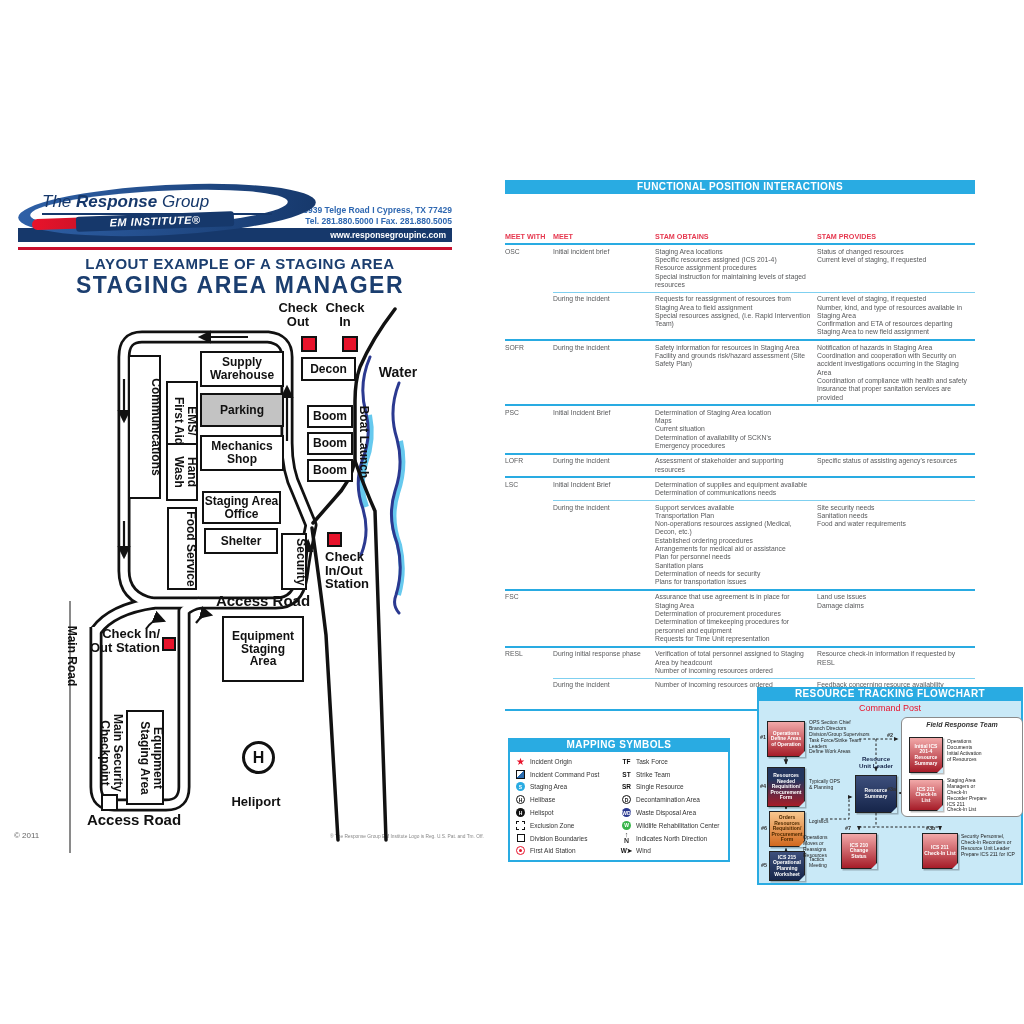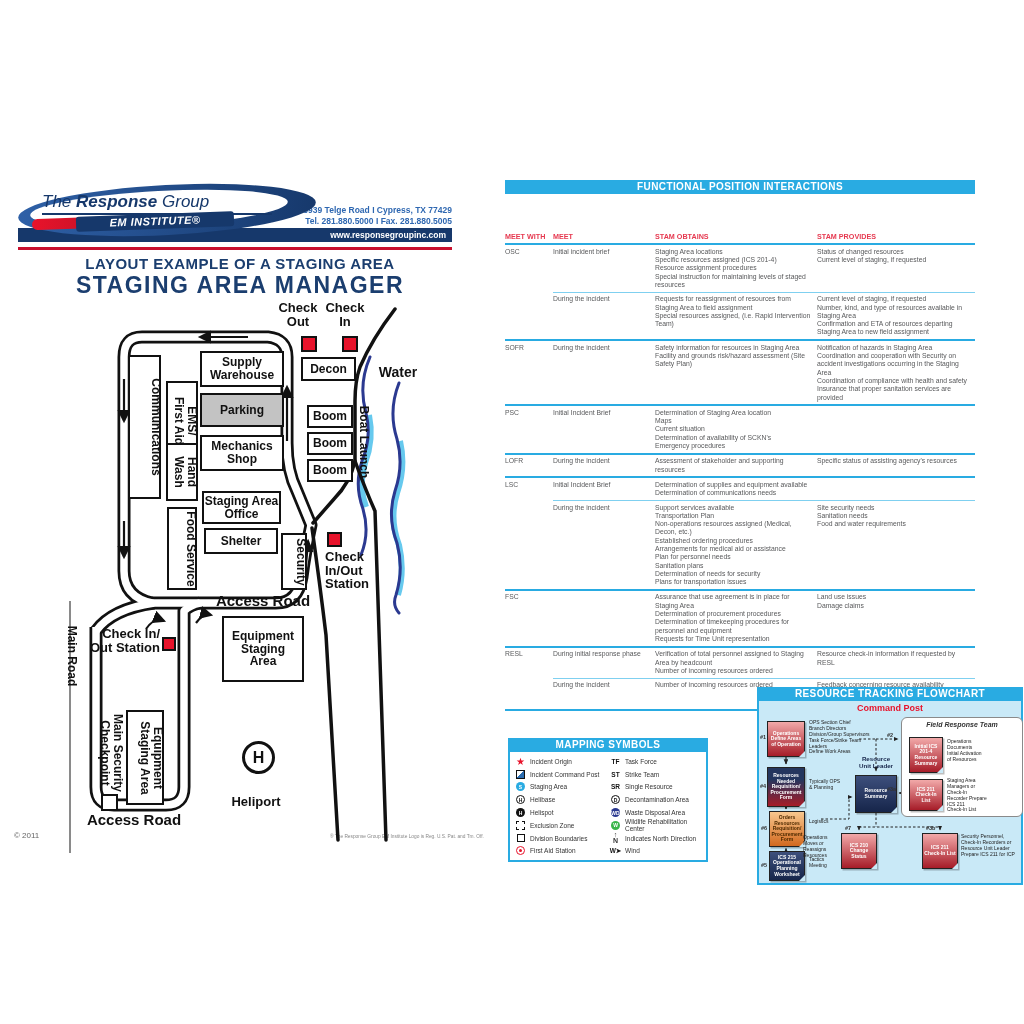--- a/index.html
+++ b/index.html
@@ -45,40 +45,40 @@
   
   #fpi{left:505px;top:180px;width:470px;border-bottom:2px solid #29abe2;}
   .cyanbar{background:#29abe2;color:#fff;font-weight:bold;font-size:10px;text-align:center;
       height:14px;line-height:14px;letter-spacing:.4px;}
   #fpi-rows{display:grid;grid-template-columns:48px 102px 162px 158px;margin-top:36px;}
   .fpi-cell{font-size:6.8px;line-height:8.3px;color:#58595b;padding:2.5px 6px 2.5px 0;}
   .fpi-head{color:#e63950;font-weight:bold;font-size:7.2px;padding:3px 0 2px 0;border-bottom:2px solid #29abe2;}
   .sep2{border-top:2px solid #29abe2;}
   .sep1{border-top:1px solid #7fd0f0;}
   
-  #legend{left:508px;top:738px;width:200px;border-radius:22px;}
+  #legend{left:508px;top:738px;width:222px;border-radius:22px;}
   #legend-body{border:2px solid #29abe2;border-top:none;background:#fff;display:flex;padding:3px 2px 3px 4px;box-sizing:border-box;}
   .leg-col{flex:1;}
   .leg-item{display:flex;align-items:center;height:12.8px;font-size:6.5px;color:#333;}
   .leg-ic{width:13px;display:flex;justify-content:center;margin-right:3px;flex:none;}
   .ic-circle{width:9px;height:9px;border-radius:50%;display:flex;align-items:center;justify-content:center;
       font-size:5px;font-weight:bold;box-sizing:border-box;}
   .ic-star{color:#e8132b;font-size:10px;line-height:9px;}
   .ic-flag{width:9px;height:9px;border:1px solid #111;background:linear-gradient(135deg,#fff 50%,#2b6cb0 50%);box-sizing:border-box;}
   .ic-sq{width:8px;height:8px;border:1.5px solid #111;box-sizing:border-box;}
   .ic-dash{width:9px;height:9px;border:1.3px dashed #111;box-sizing:border-box;}
   .ic-target{width:9px;height:9px;border:1.7px solid #e8132b;border-radius:50%;box-sizing:border-box;
       display:flex;align-items:center;justify-content:center;}
   .ic-target i{width:3px;height:3px;background:#e8132b;border-radius:50%;}
   .ic-abbr{font-size:6.5px;font-weight:bold;color:#111;}
   .ic-north{font-size:7px;font-weight:bold;line-height:6px;text-align:center;}
   
   #flow{left:757px;top:656px;width:266px;margin-top:31px;}
   #flow-body{position:relative;height:184px;background:#c9e9f7;border:2px solid #29abe2;border-top:none;box-sizing:border-box;}
-  #cmdpost{position:absolute;left:0;top:2px;width:100%;text-align:center;color:#e8132b;font-weight:bold;font-size:9px;}
+  #cmdpost{position:absolute;left:0;top:2px;width:100%;text-align:center;color:#e8132b;font-weight:normal;font-size:9px;}
   .doc{position:absolute;border:1px solid #222;color:#fff;font-weight:bold;font-size:5px;line-height:1.12;
       display:flex;align-items:center;justify-content:center;text-align:center;padding:1px;box-sizing:border-box;
       box-shadow:1.5px 1.5px 0 rgba(0,0,0,.25);z-index:2;}
   .doc::after{content:'';position:absolute;right:-1px;bottom:-1px;border-left:6px solid transparent;border-bottom:6px solid #c9e9f7;}
   .doc-red{background:linear-gradient(180deg,#f2a9a9,#a61c28);}
   .doc-navyred{background:linear-gradient(180deg,#24365e 30%,#a61c28);}
   .doc-orange{background:linear-gradient(180deg,#f8c78e,#d2691f);color:#4d2a00;}
   .doc-navy{background:linear-gradient(180deg,#3d4f7c,#16254a);}
   .fnum{position:absolute;font-size:5.5px;font-weight:bold;color:#333;z-index:3;}
   .fside{position:absolute;font-size:5px;color:#222;line-height:1.18;z-index:3;}

